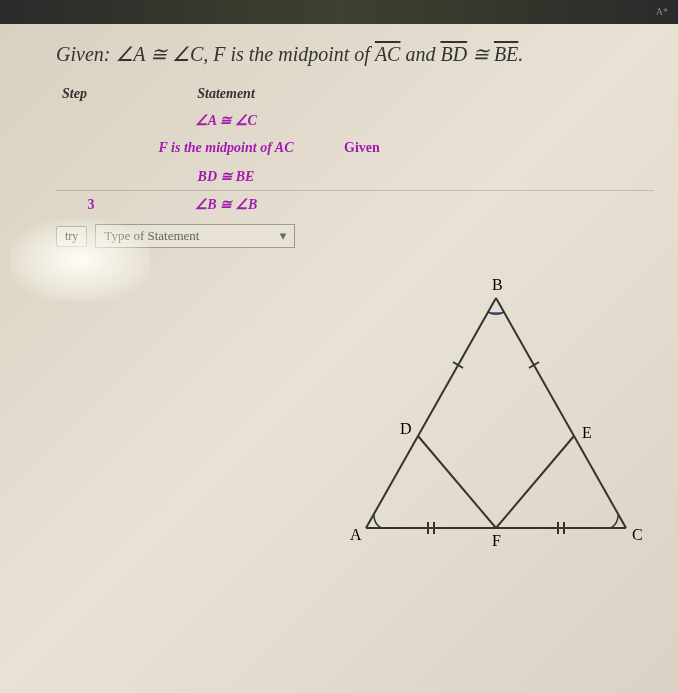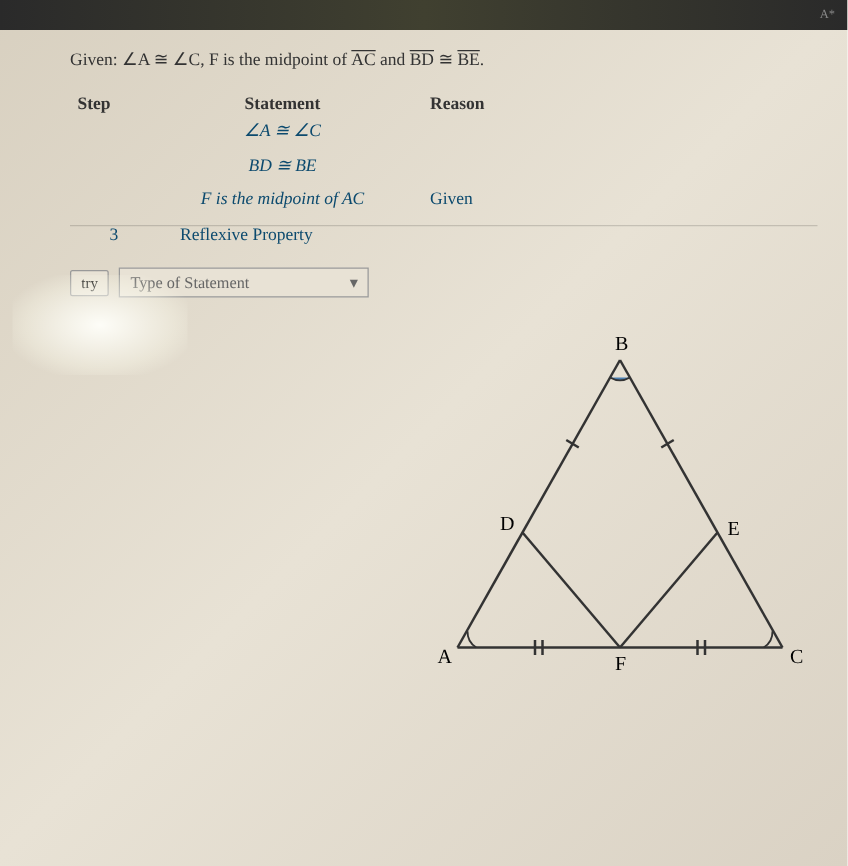--- a/index.html
+++ b/index.html
@@ -29,45 +29,48 @@
       width: 140px;
       height: 80px;
       background: radial-gradient(ellipse, rgba(255,255,250,0.95), rgba(255,255,240,0.3) 60%, transparent 80%);
       pointer-events: none;
       z-index: 5;
     }
     .content {
       padding: 14px 24px 0 56px;
     }
     .given-prove {
-      font-size: 14px;
+      font-size: 20px;
       margin-bottom: 12px;
       line-height: 1.6;
+      font-style: italic;
     }
     .overline { text-decoration: overline; display: inline-block; }
     .cong { font-family: serif; }
     .proof-table {
       margin-top: 12px;
       width: 100%;
       font-size: 14px;
     }
     .proof-head {
       display: flex;
       font-weight: bold;
       padding: 4px 0;
+      font-style: italic;
     }
     .step-col { width: 70px; padding-left: 6px;}
     .stmt-col { width: 200px; text-align: center; }
     .reason-col { flex: 1; padding-left: 18px; }
     .proof-row {
       display: flex;
-      align-items: flex-start;
+      align-items: center;
       min-height: 28px;
       font-style: italic;
-      color: #0c4a6e;
+      color: #a21caf;
+      font-weight: bold;
     }
     .proof-row .stmt-col { font-style: italic; }
     .proof-row.sep { border-top: 1px solid rgba(0,0,0,0.15); }
     .reason-col.n { font-style: normal; }
     .try-row {
       display: flex;
       align-items: center;
       margin-top: 6px;
       gap: 8px;
     }
@@ -115,41 +118,40 @@
   <div class="given-prove">
     <span>Given:</span>
     <span>∠A ≅ ∠C, F is the midpoint of </span><span class="overline">AC</span><span> and </span><span class="overline">BD</span><span class="cong"> ≅ </span><span class="overline">BE</span><span>.</span>
   </div>
 
 
   <div class="proof-table">
     <div class="proof-head">
       <div class="step-col">Step</div>
       <div class="stmt-col">Statement</div>
-      <div class="reason-col">Reason</div>
     </div>
 
     <div class="proof-row">
       <div class="stepnum"></div>
       <div class="stmt-col">∠A ≅ ∠C</div>
       <div class="reason-col n"></div>
     </div>
     <div class="proof-row">
       <div class="stepnum"></div>
+      <div class="stmt-col">F is the midpoint of AC</div>
+      <div class="reason-col n">Given</div>
+    </div>
+    <div class="proof-row">
+      <div class="stepnum"></div>
       <div class="stmt-col">BD ≅ BE</div>
       <div class="reason-col n"></div>
     </div>
-    <div class="proof-row">
-      <div class="stepnum"></div>
-      <div class="stmt-col">F is the midpoint of AC</div>
-      <div class="reason-col n">Given</div>
-    </div>
     <div class="proof-row sep">
       <div class="stepnum">3</div>
-      <div class="reason-col n">Reflexive Property</div>
+      <div class="stmt-col">∠B ≅ ∠B</div>
     </div>
 
     <div class="try-row">
       <button class="try-btn">try</button>
       <div class="type-select">
         <span>Type of Statement</span>
         <span>▾</span>
       </div>
     </div>
   </div>

